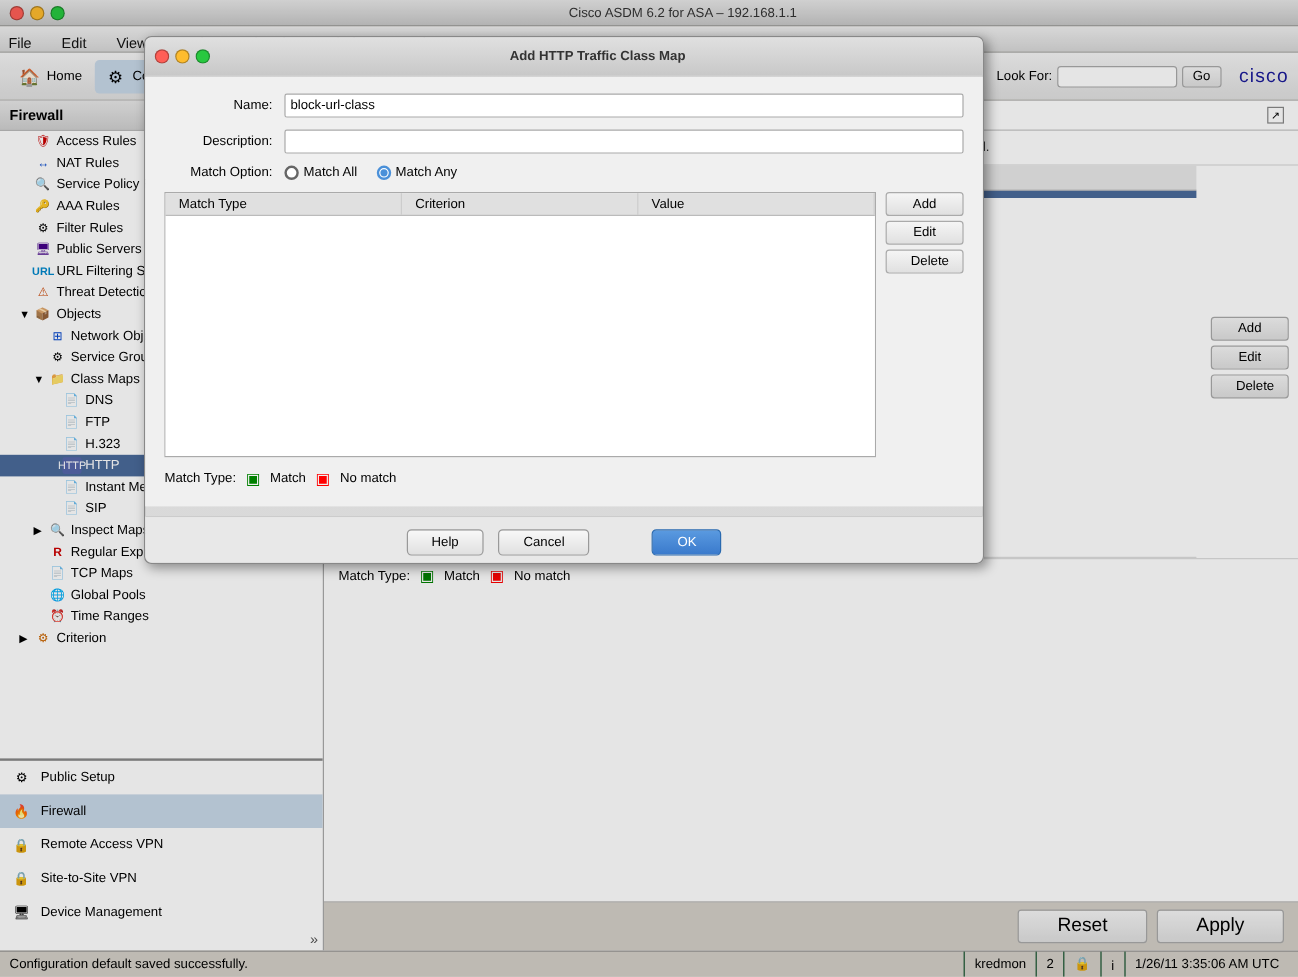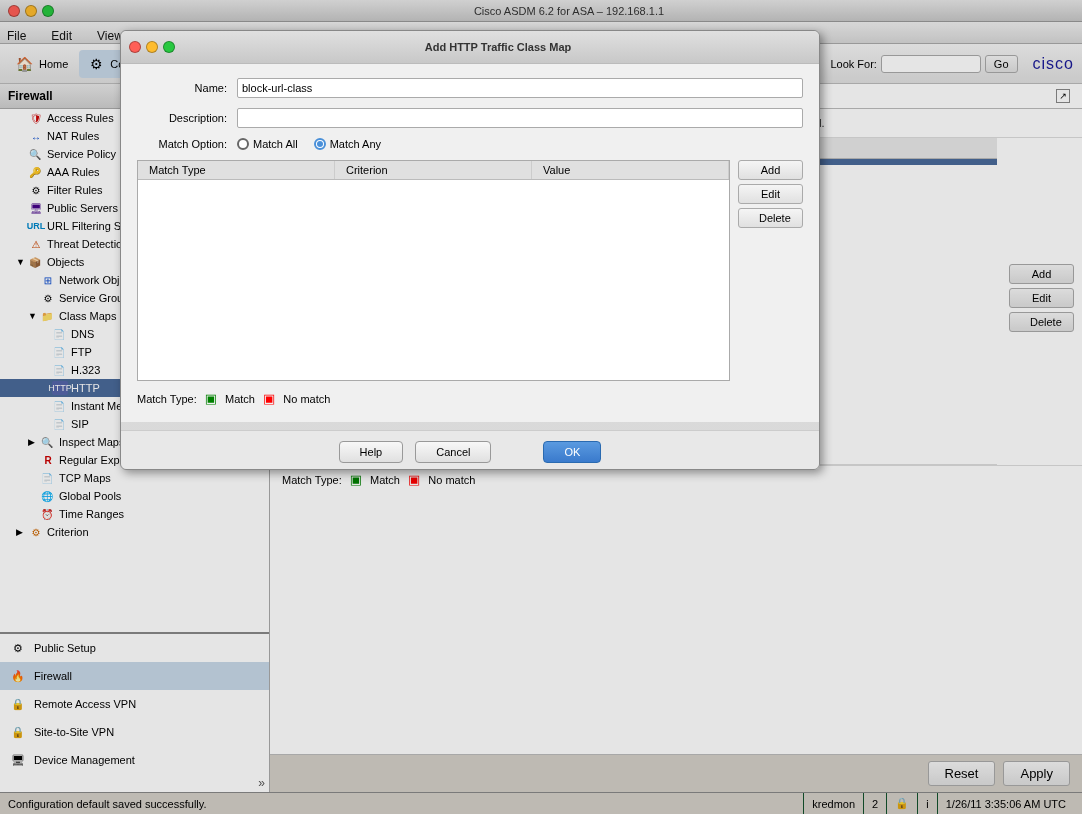--- a/index.html
+++ b/index.html
@@ -62,21 +62,21 @@
     .content-main { flex: 1; background: white; margin: 0; padding: 0; position: relative; overflow: hidden; }
     .info-text { padding: 8px 12px; font-size: 11px; color: #333; background: white; border-bottom: 1px solid #ddd; }
 
     
     .right-panel { position: absolute; right: 8px; top: 155px; display: flex; flex-direction: column; gap: 4px; }
     .action-btn { width: 65px; padding: 3px 20px; font-size: 11px; background: linear-gradient(to bottom, #f5f5f5, #e0e0e0); border: 1px solid #aaa; border-radius: 3px; cursor: pointer; text-align: center; }
 
     
     .bottom-match-bar { padding: 6px 12px; background: white; border-top: 1px solid #ddd; display: flex; align-items: center; gap: 8px; font-size: 11px; }
     .bottom-actions { padding: 6px 12px; background: #d4d0c8; border-top: 1px solid #bbb; display: flex; justify-content: flex-end; gap: 8px; align-items: center; }
-    .bottom-btn { padding: 4px 16px; font-size: 13px; background: linear-gradient(to bottom, #f5f5f5, #e0e0e0); border: 1px solid #aaa; border-radius: 3px; cursor: pointer; }
+    .bottom-btn { padding: 4px 32px; font-size: 16px; background: linear-gradient(to bottom, #f5f5f5, #e0e0e0); border: 1px solid #aaa; border-radius: 3px; cursor: pointer; }
 
     
     .status-bar { height: 22px; background: #d4d0c8; border-top: 1px solid #888; display: flex; align-items: center; padding: 0 8px; font-size: 11px; gap: 0; }
     .status-text { flex: 1; }
     .status-cell { border-left: 1px solid #14532d; padding: 0 8px; height: 100%; display: flex; align-items: center; font-size: 11px; }
 
     
     .modal-overlay { position: absolute; top: 0; left: 0; right: 0; bottom: 0; background: rgba(0,0,0,0.1); z-index: 100; }
     .modal { position: absolute; top: 30px; left: 120px; width: 700px; background: linear-gradient(to bottom, #e8e8e8, #d8d8d8); border: 1px solid #888; border-radius: 6px; box-shadow: 3px 3px 10px rgba(0,0,0,0.4); z-index: 101; }
     .modal-title-bar { background: linear-gradient(to bottom, #e0e0e0, #c8c8c8); height: 33px; display: flex; align-items: center; padding: 0 8px; border-radius: 6px 6px 0 0; border-bottom: 1px solid #bbb; }

